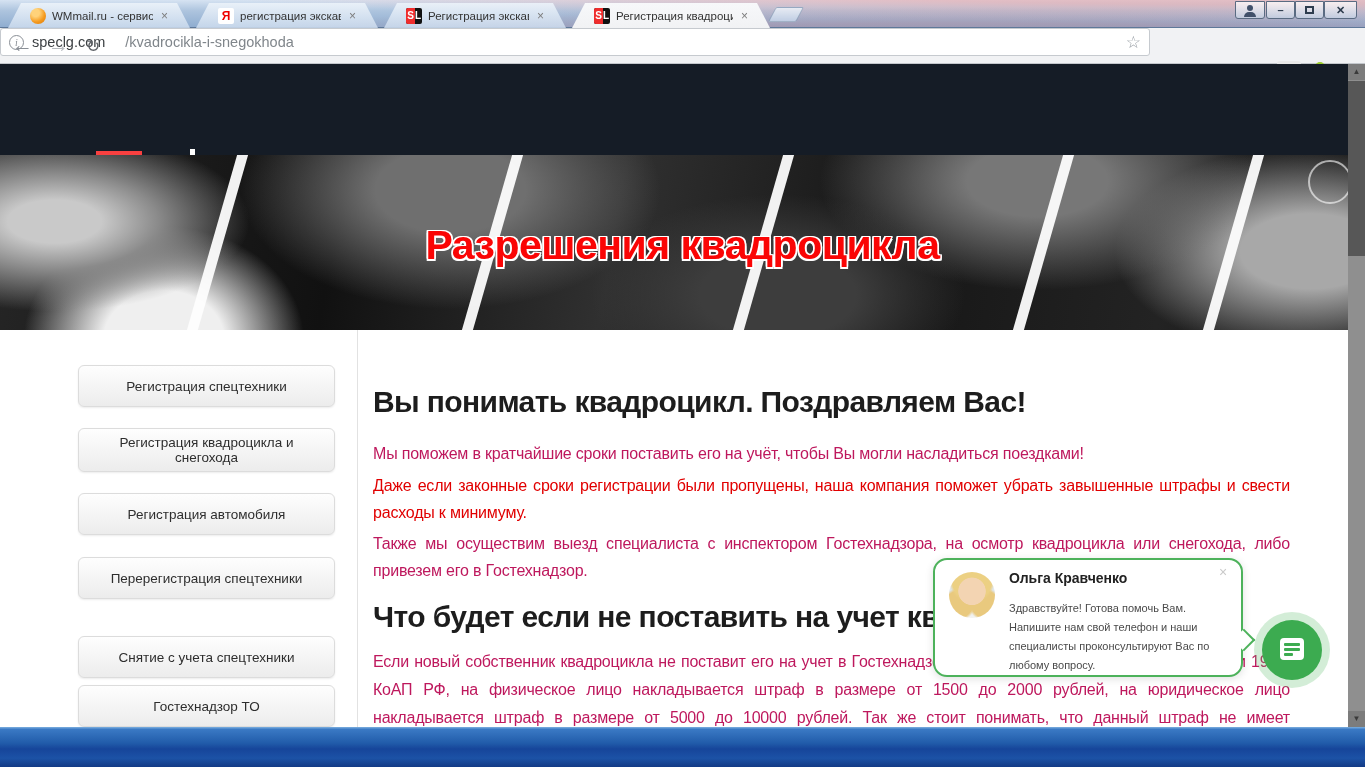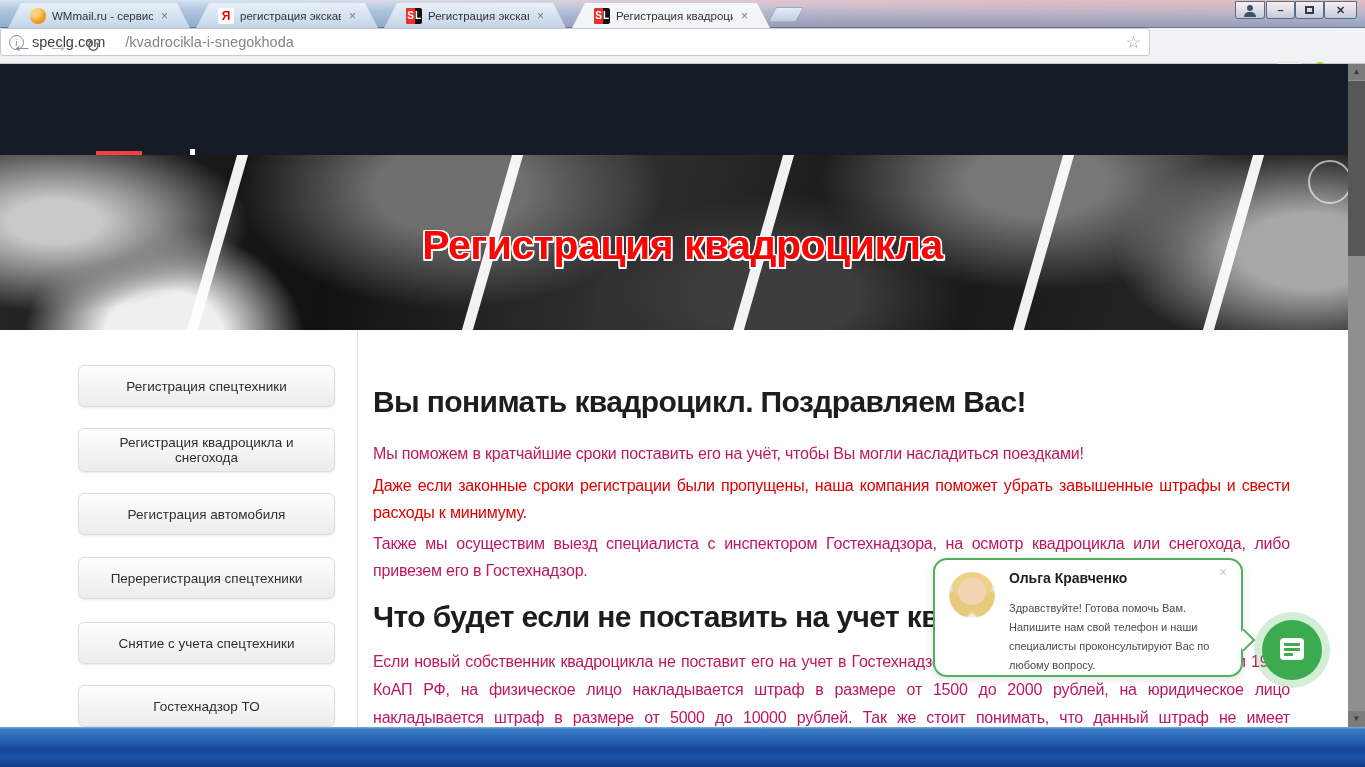--- a/index.html
+++ b/index.html
@@ -235,30 +235,30 @@
     </div>
   </div>
 
   <div id="banner" class="abs">
     <div class="slash" style="left:212px;"></div>
     <div class="slash" style="left:487px;"></div>
     <div class="slash" style="left:758px;"></div>
     <div class="slash" style="left:1038px;"></div>
     <div class="slash" style="left:1228px;"></div>
   </div>
-  <div id="hero-title" class="abs">Регистрация квадроцикла</div>
+  <div id="hero-title" class="abs">Разрешения квадроцикла</div>
   <div id="banner-next" class="abs"></div>
 
   <div id="content-divider" class="abs"></div>
 
   <div class="side-btn" style="top:365px;height:42px;">Регистрация спецтехники</div>
   <div class="side-btn" style="top:428px;height:44px;">Регистрация квадроцикла и снегохода</div>
   <div class="side-btn" style="top:557px;height:42px;">Перерегистрация спецтехники</div>
   <div class="side-btn" style="top:493px;height:42px;">Регистрация автомобиля</div>
-  <div class="side-btn" style="top:622px;height:42px;">Снятие с учета спецтехники</div>
+  <div class="side-btn" style="top:636px;height:42px;">Снятие с учета спецтехники</div>
   <div class="side-btn" style="top:685px;height:42px;">Гостехнадзор ТО</div>
 
   <h1 id="main-h1" class="abs">Вы понимать квадроцикл. Поздравляем Вас!</h1>
   <p id="main-p1" class="para">Мы поможем в кратчайшие сроки поставить его на учёт, чтобы Вы могли насладиться поездками!</p>
   <p id="main-p2" class="para">Даже если законные сроки регистрации были пропущены, наша компания поможет убрать завышенные штрафы и свести расходы к минимуму.</p>
   <p id="main-p3" class="para">Также мы осуществим выезд специалиста с инспектором Гостехнадзора, на осмотр квадроцикла или снегохода, либо привезем его в Гостехнадзор.</p>
   <h2 id="main-h2" class="abs">Что будет если не поставить на учет квадроцикл</h2>
   <p id="main-p4" class="para">Если новый собственник квадроцикла не поставит его на учет в Гостехнадзоре в течении 10 дней, то согласно статьи 19.22 КоАП РФ, на физическое лицо накладывается штраф в размере от 1500 до 2000 рублей, на юридическое лицо накладывается штраф в размере от 5000 до 10000 рублей. Так же стоит понимать, что данный штраф не имеет единоразовый характер и в случае если Вы в дальнейшем не зарегистрируете</p>
 
   <div id="chat-bubble" class="abs"></div>

